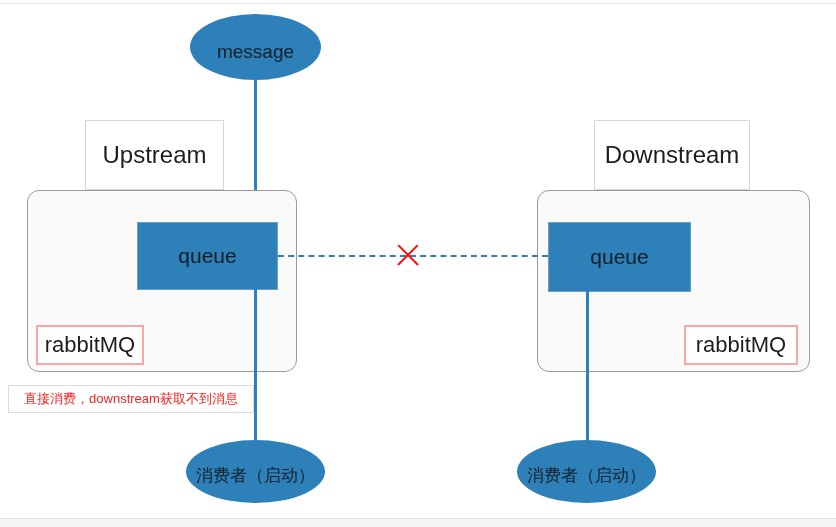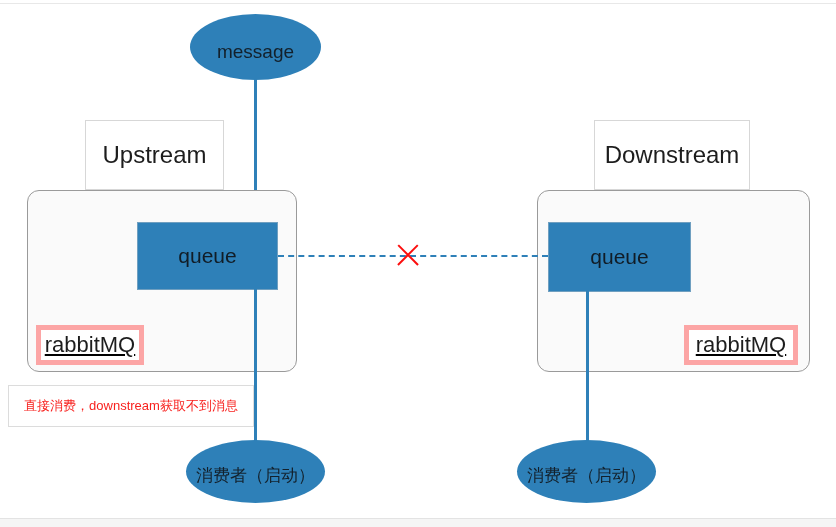--- a/index.html
+++ b/index.html
@@ -143,42 +143,41 @@
     font-size: 21px;
     color: #111c26;
   }
   #queue-upstream { left: 137px; top: 222px; width: 141px; height: 68px; }
   #queue-downstream { left: 548px; top: 222px; width: 143px; height: 70px; }
 
   
   .mq-label-box {
     position: absolute;
     background: #ffffff;
-    border: 5px solid #fca5a5;
-    box-sizing: border-box;
-    display: flex;
-    align-items: center;
-    justify-content: center;
-    text-decoration: underline;
+    border: 2px solid #fca5a5;
+    box-sizing: border-box;
+    display: flex;
+    align-items: center;
+    justify-content: center;
   }
   .mq-label-box .txt {
     font-size: 22px;
     color: #1d1d1d;
     white-space: nowrap;
   }
   #label-mq-upstream { left: 36px; top: 325px; width: 108px; height: 40px; }
   #label-mq-downstream { left: 684px; top: 325px; width: 114px; height: 40px; }
 
   
   #note-box {
     position: absolute;
     left: 8px;
     top: 385px;
     width: 246px;
-    height: 42px;
+    height: 28px;
     background: #ffffff;
     border: 1px solid #dcdcdc;
     box-sizing: border-box;
     display: flex;
     align-items: center;
     justify-content: center;
   }
   #note-box .txt {
     font-size: 13px;
     color: #f8221f;

